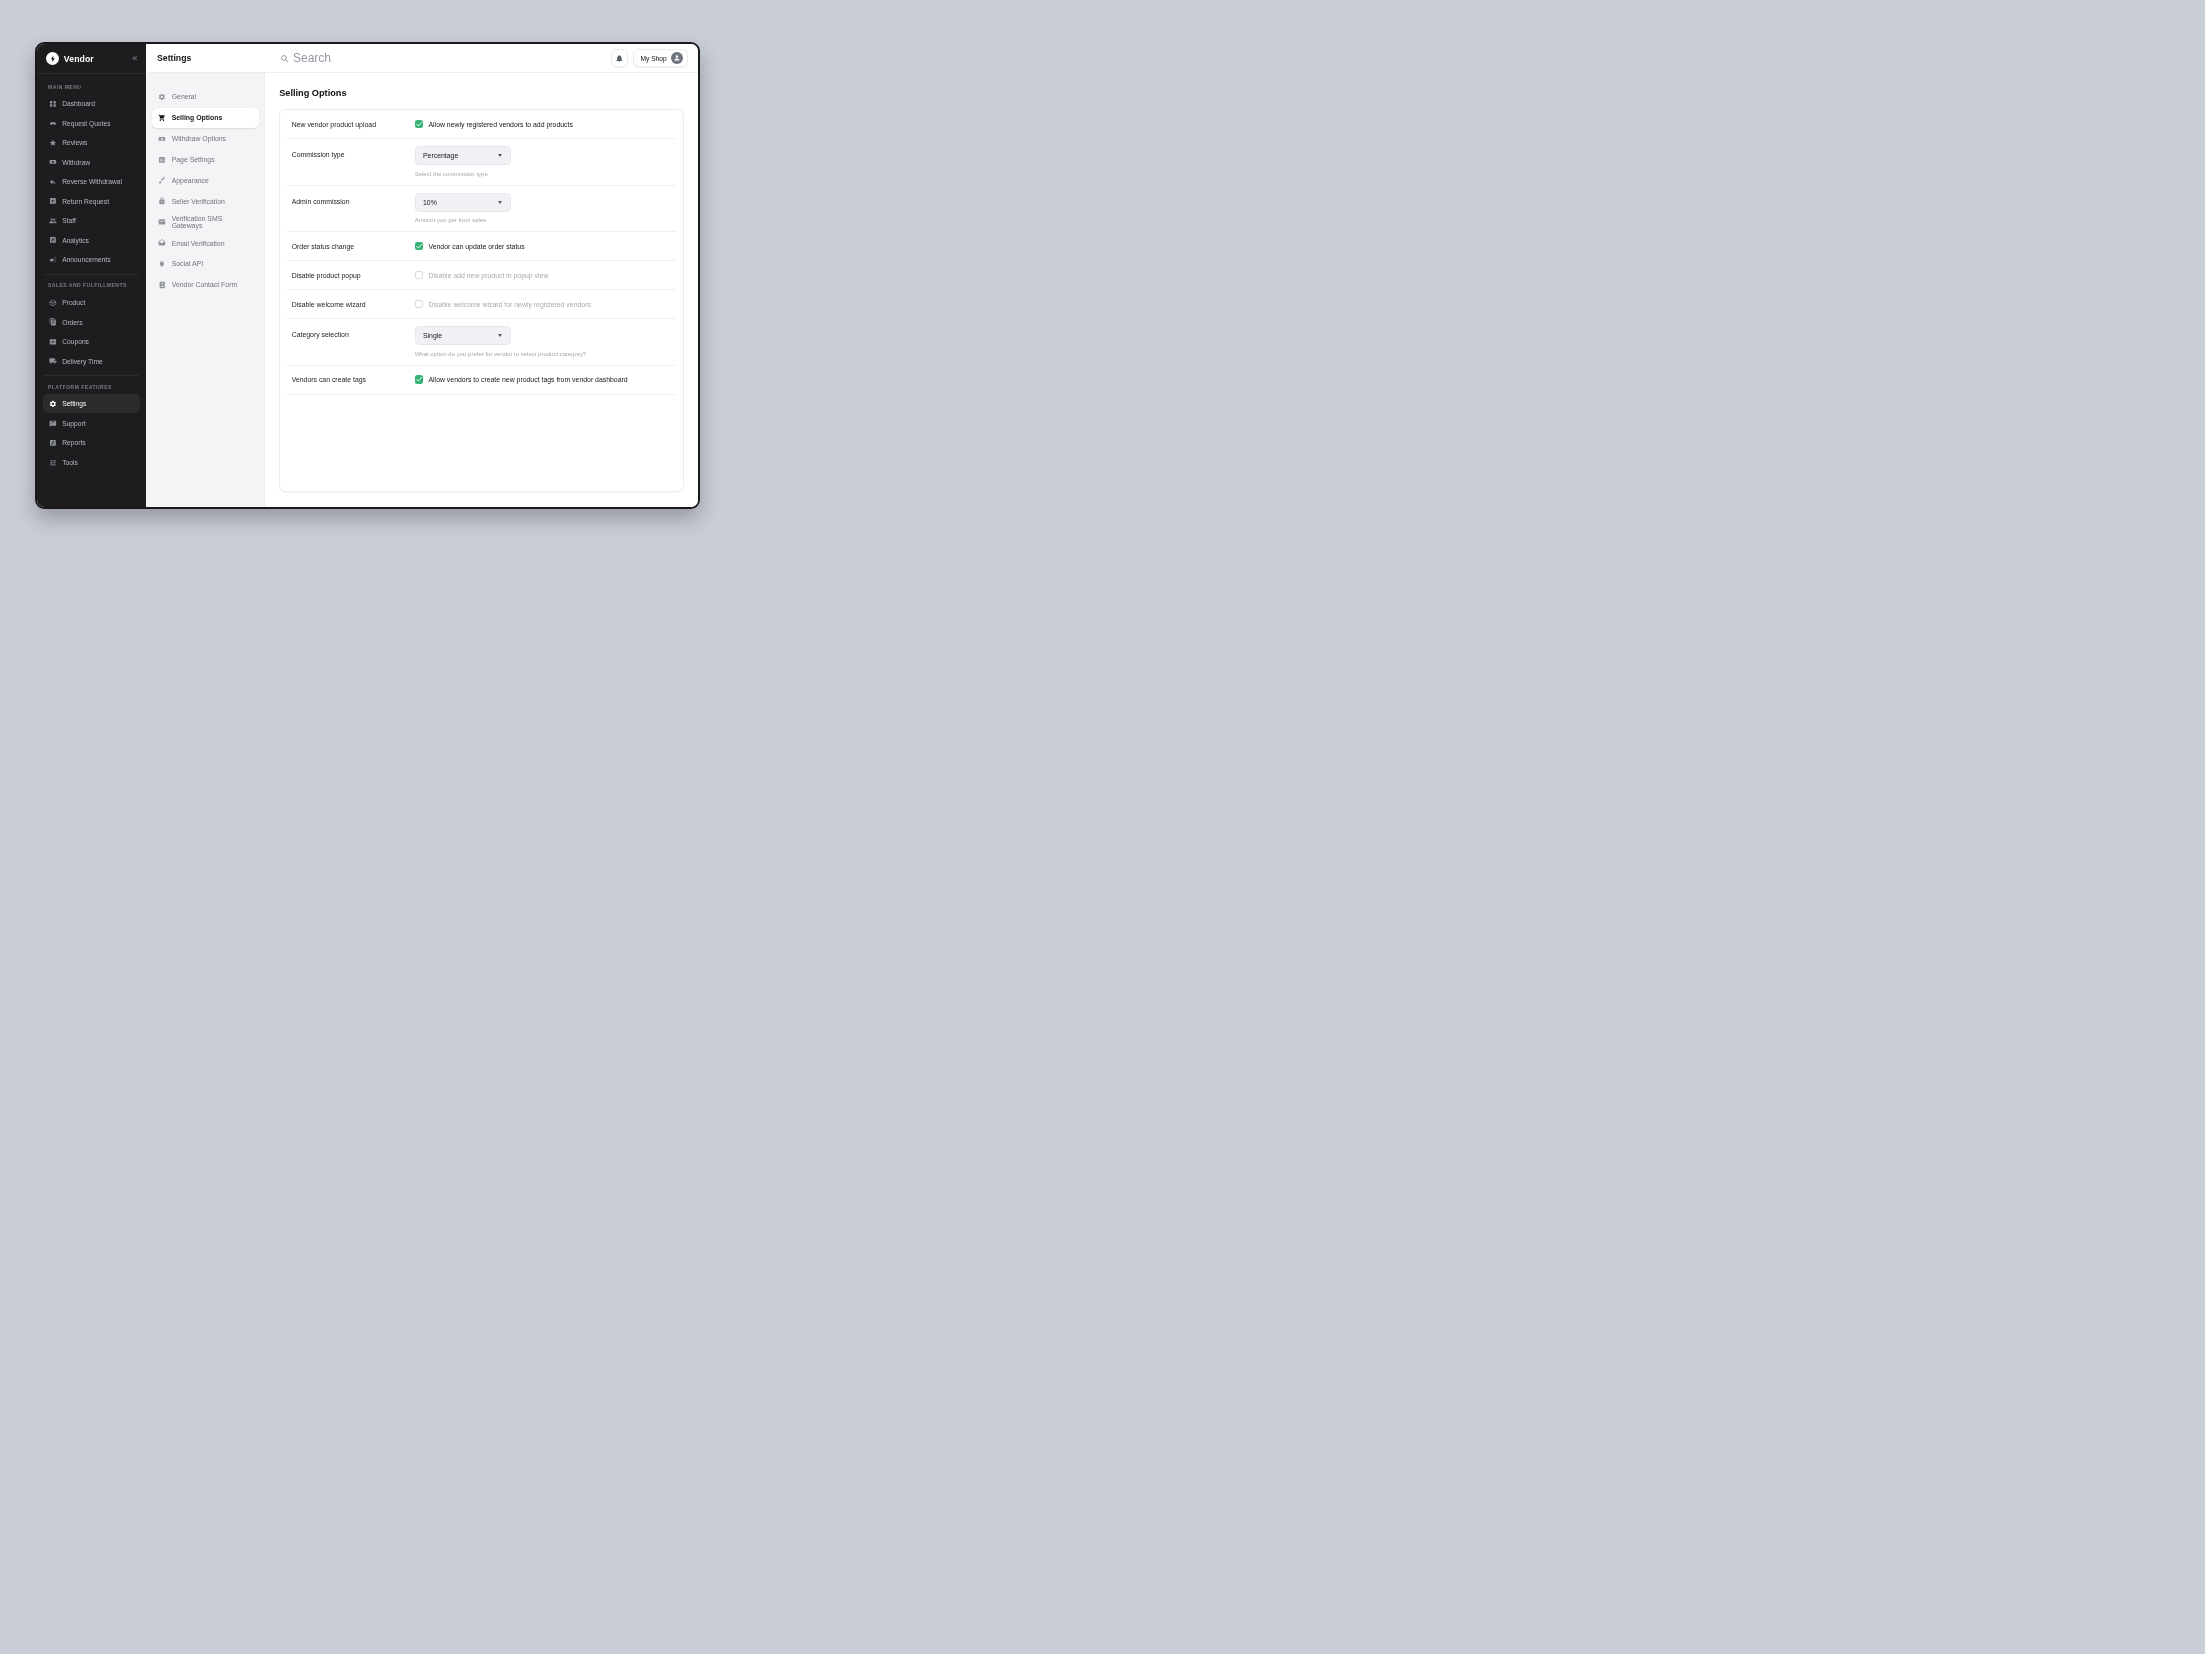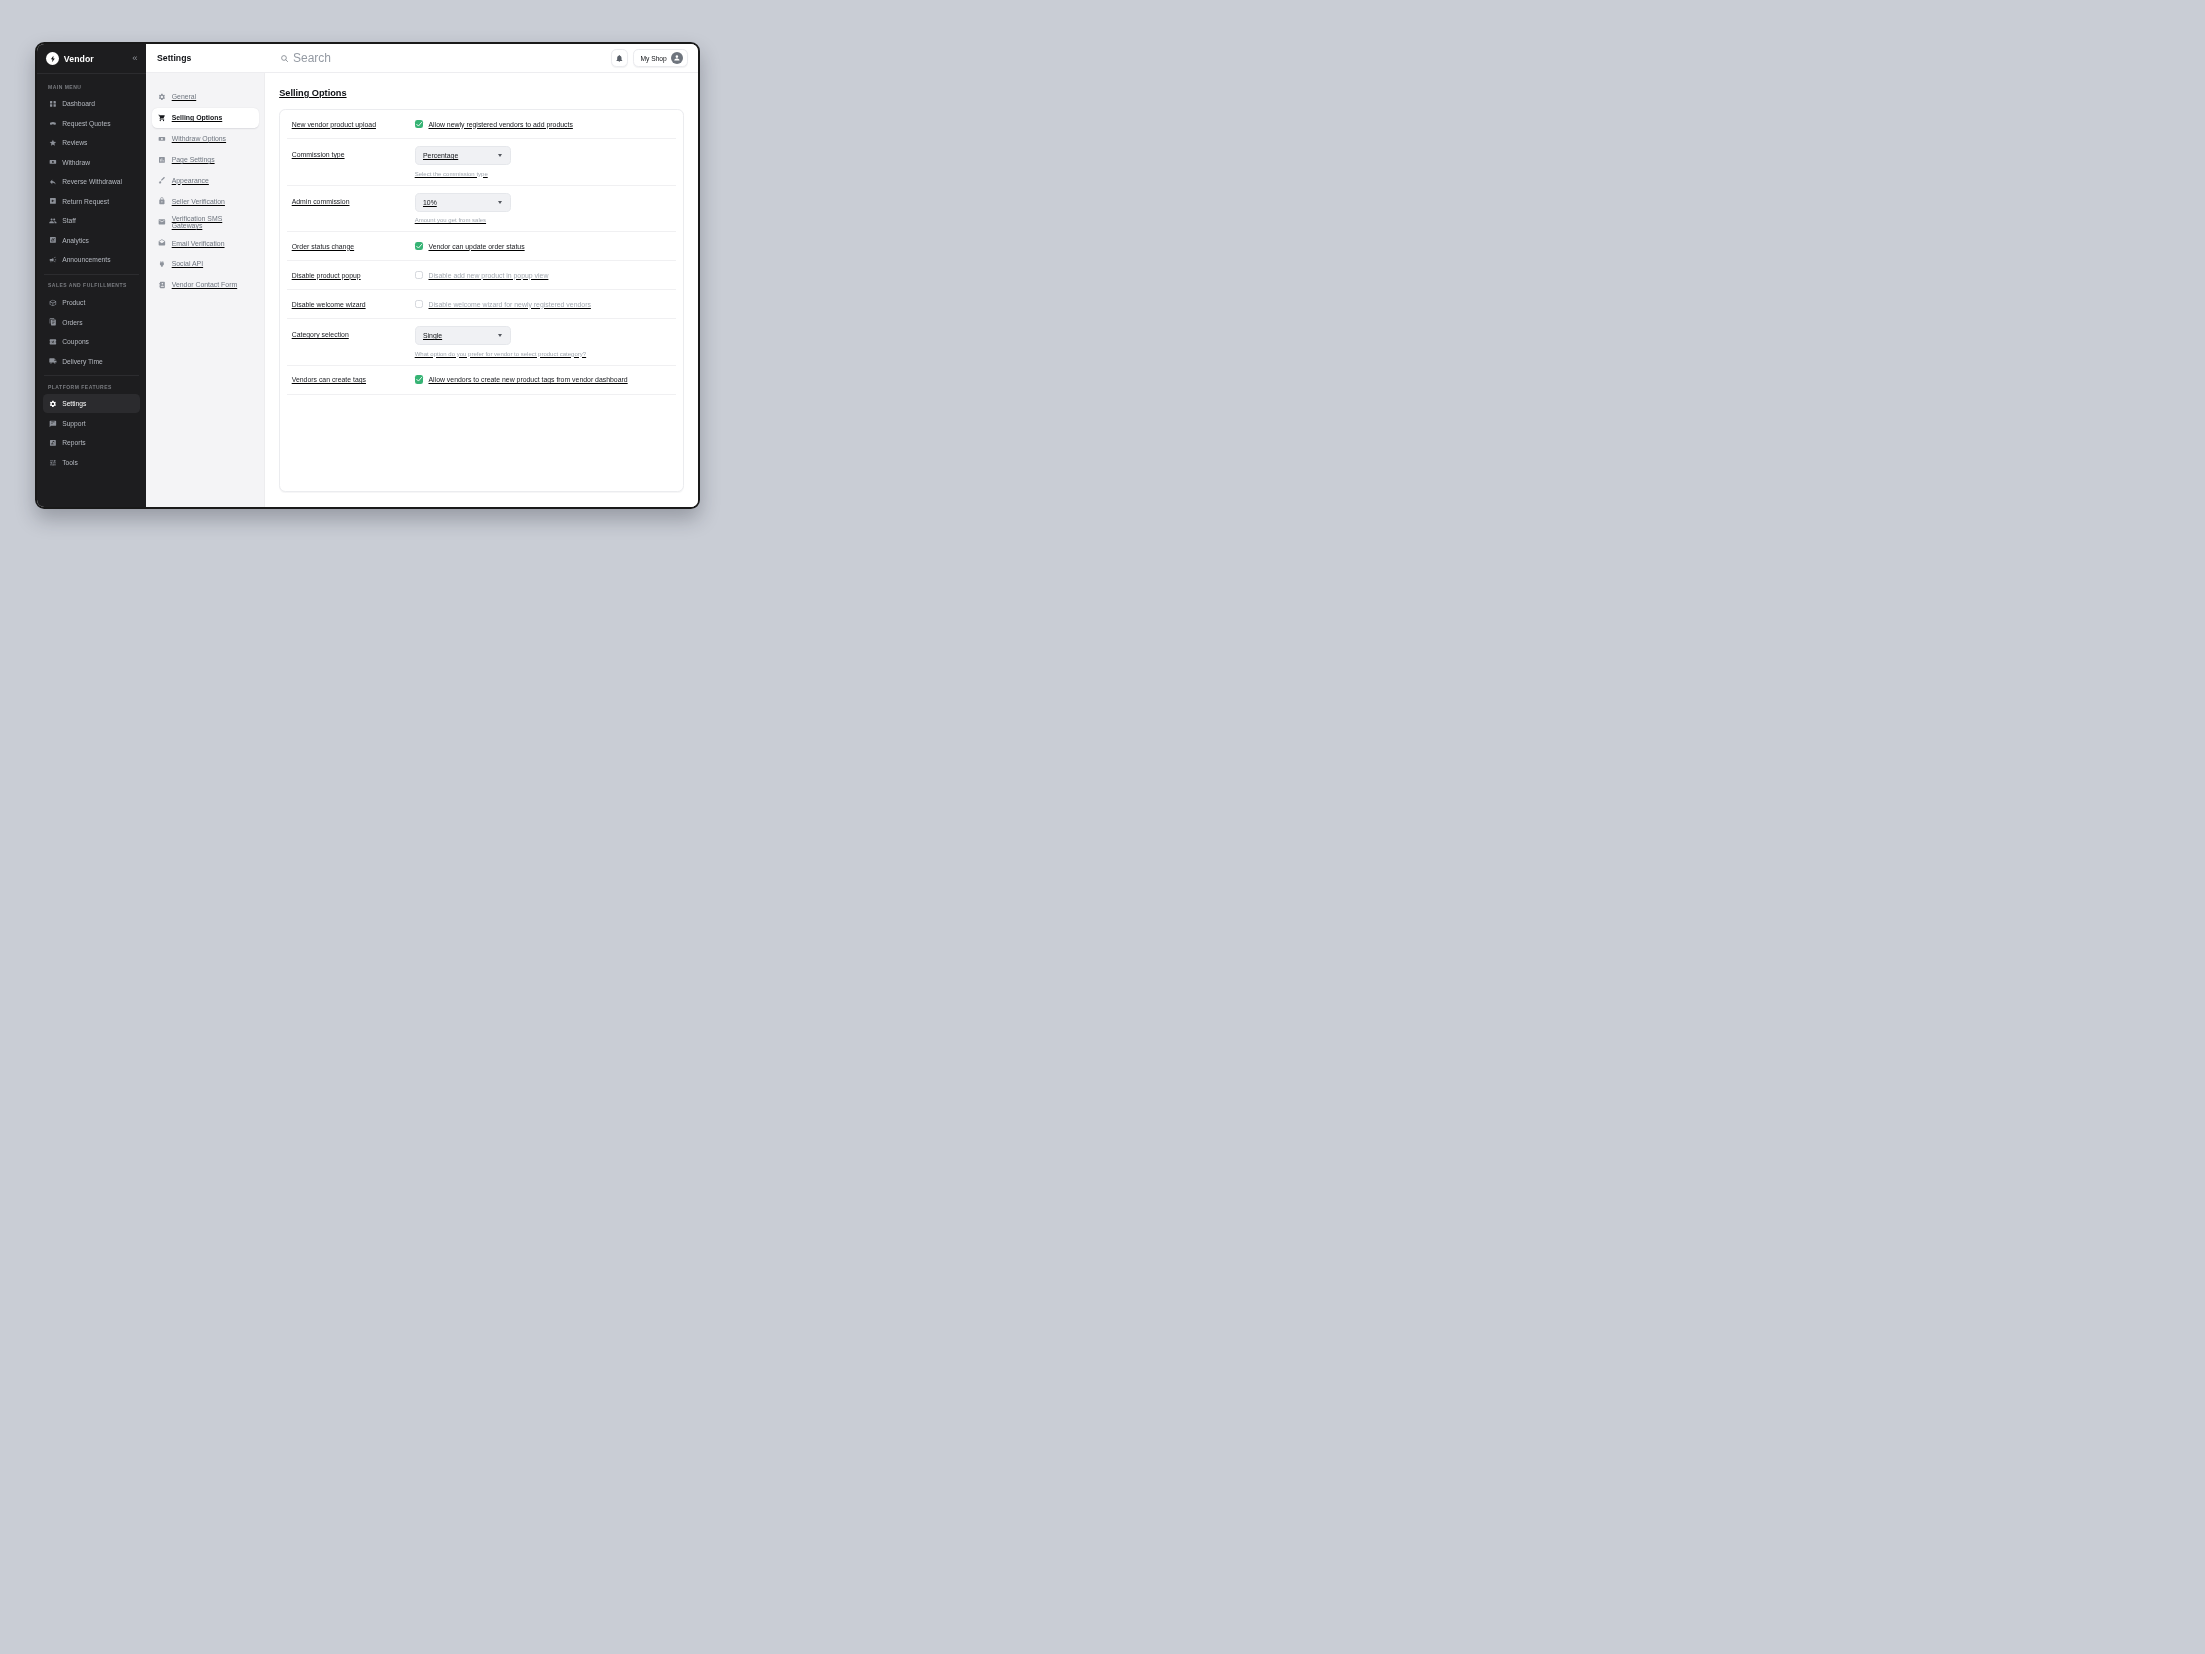--- a/index.html
+++ b/index.html
@@ -73,21 +73,21 @@
     height:17.5px; border:0.5px solid #eaebee; background:#fff; border-radius:5.5px;
     display:flex; align-items:center; gap:4.1px; padding:0 4.1px 0 6.4px; cursor:pointer;
     font-family:"Liberation Sans","DejaVu Sans",sans-serif;
     font-size:6.7px; font-weight:500; color:#101216;
     box-shadow:0 0.5px 0.9px rgba(16,24,40,.05);
   }
   .avatar { width:12px; height:12px; border-radius:50%; background:#6e747d;
     display:flex; align-items:center; justify-content:center; }
   .avatar svg { width:7.8px; height:7.8px; color:#ffffff; }
 
-  .content { flex:1; display:flex; min-height:0;text-decoration:underline; }
+  .content { flex:1; display:flex; min-height:0; }
 
   
   .subnav {
     width:119px; flex:none; background:#f4f4f6; border-right:0.5px solid #ededef;
     padding:13.8px 5.5px; overflow:hidden;
   }
   .sub-item {
     height:20px; display:flex; align-items:center; gap:6px;
     padding:0 6.4px; border-radius:5.5px; cursor:pointer;
     font-size:6.9px; color:#6d747e; margin-bottom:0.9px;

